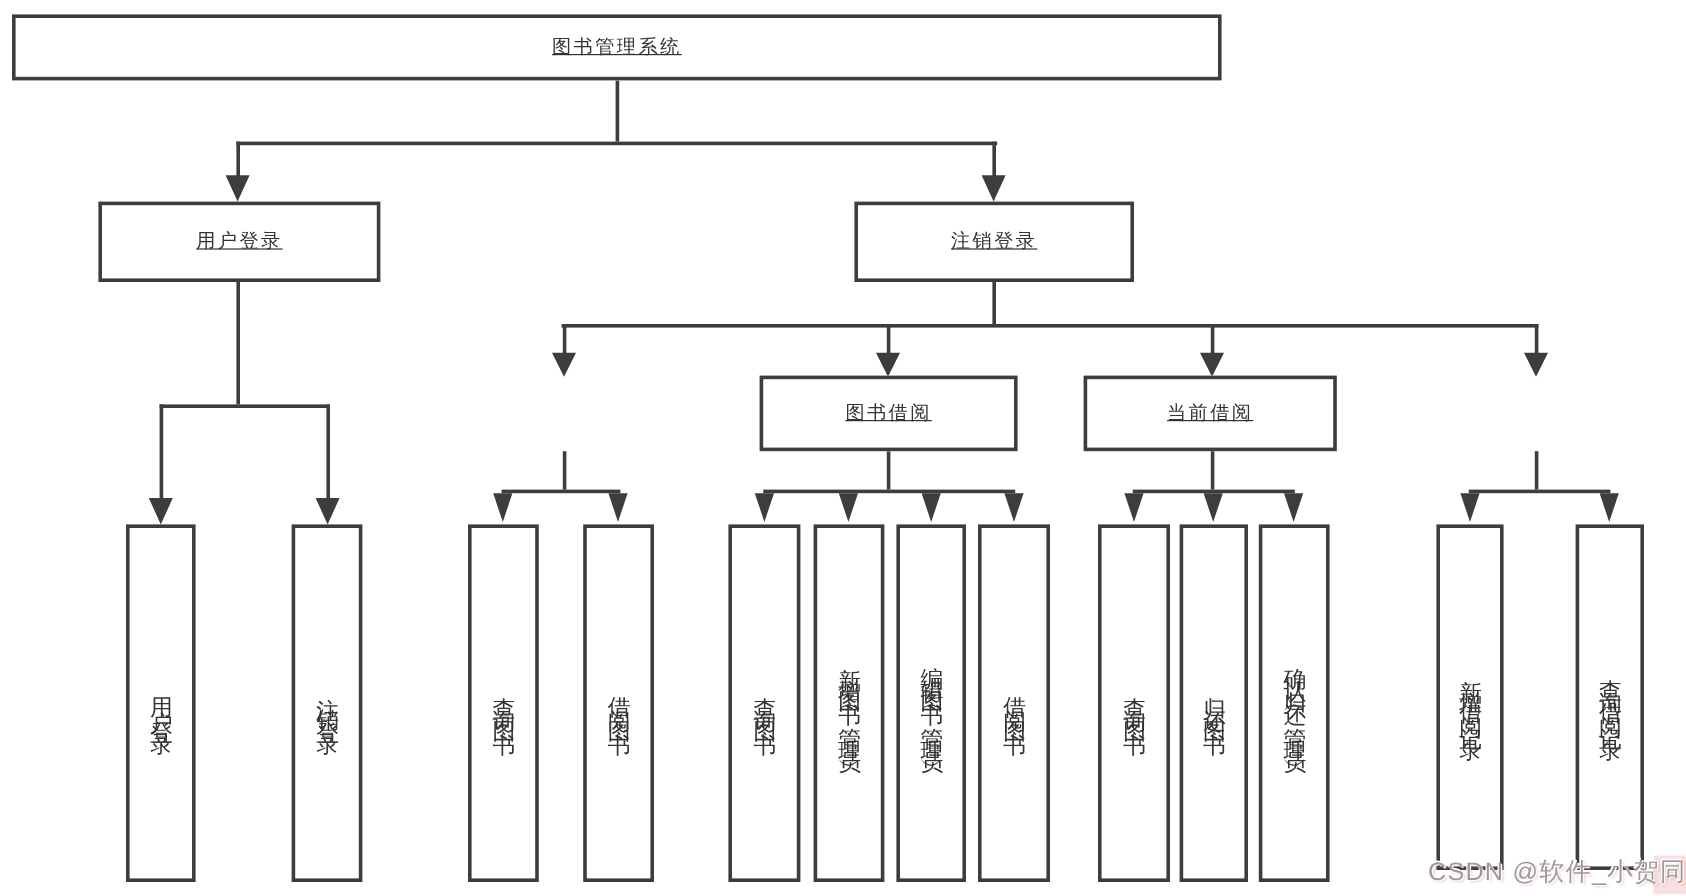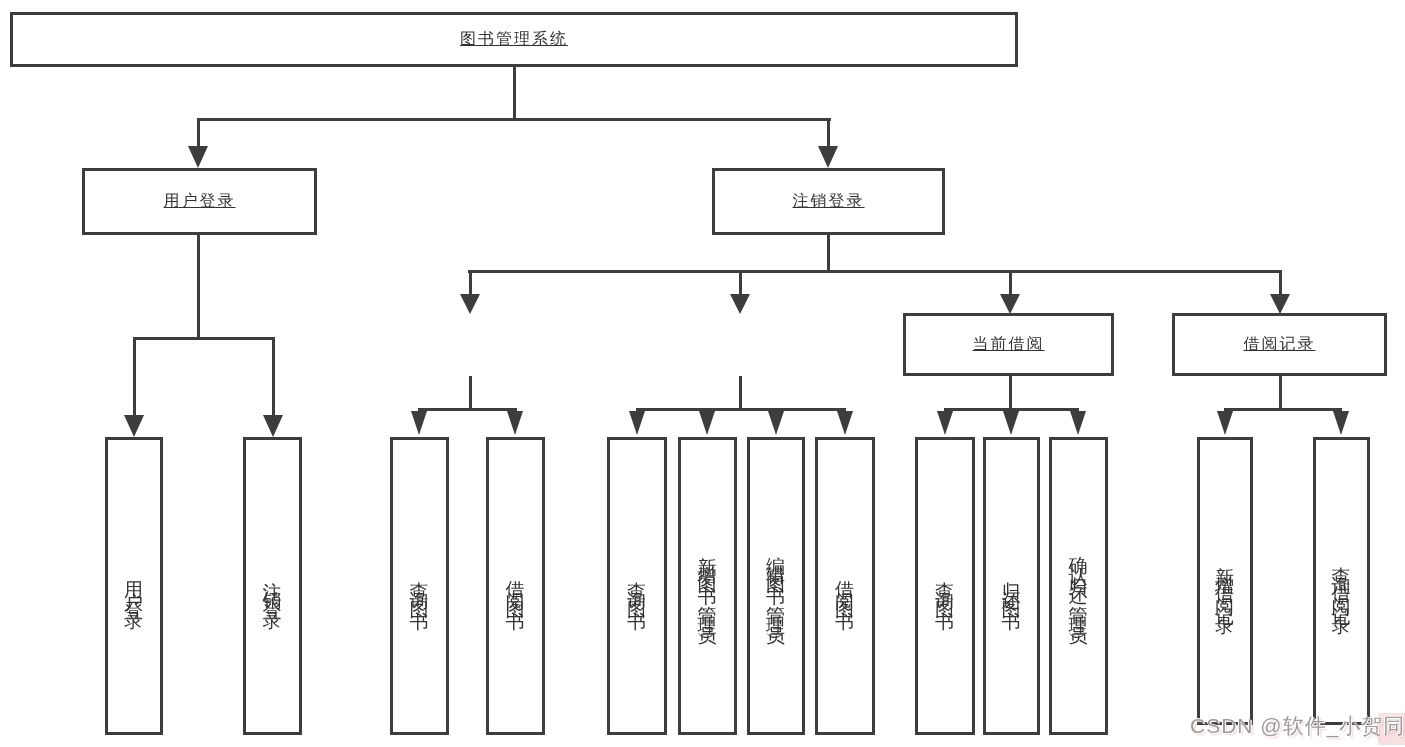--- a/index.html
+++ b/index.html
@@ -113,25 +113,25 @@
   <div class="line" style="left:468px;top:270px;width:814px;height:3px"></div>
   <div class="line" style="left:469px;top:270px;width:3px;height:26px"></div>
   <div class="arrow mid" style="left:460px;top:294px"></div>
   <div class="line" style="left:739px;top:270px;width:3px;height:26px"></div>
   <div class="arrow mid" style="left:730px;top:294px"></div>
   <div class="line" style="left:1009px;top:270px;width:3px;height:26px"></div>
   <div class="arrow mid" style="left:1000px;top:294px"></div>
   <div class="line" style="left:1279px;top:270px;width:3px;height:26px"></div>
   <div class="arrow mid" style="left:1270px;top:294px"></div>
 
+  <div class="box h" style="left:633px;top:313px;width:215px;height:63px">
+    <span>图书借阅</span>
+  </div>
   <div class="box h" style="left:903px;top:313px;width:211px;height:63px">
     <span>当前借阅</span>
-  </div>
-  <div class="box h" style="left:1172px;top:313px;width:215px;height:63px">
-    <span>借阅记录</span>
   </div>
 
   <div class="line" style="left:469px;top:376px;width:3px;height:32px"></div>
   <div class="line" style="left:418px;top:408px;width:99px;height:3px"></div>
   <div class="arrow leaf" style="left:411px;top:411px"></div>
   <div class="arrow leaf" style="left:507px;top:411px"></div>
 
   <div class="line" style="left:739px;top:376px;width:3px;height:32px"></div>
   <div class="line" style="left:636px;top:408px;width:210px;height:3px"></div>
   <div class="arrow leaf" style="left:629px;top:411px"></div>

